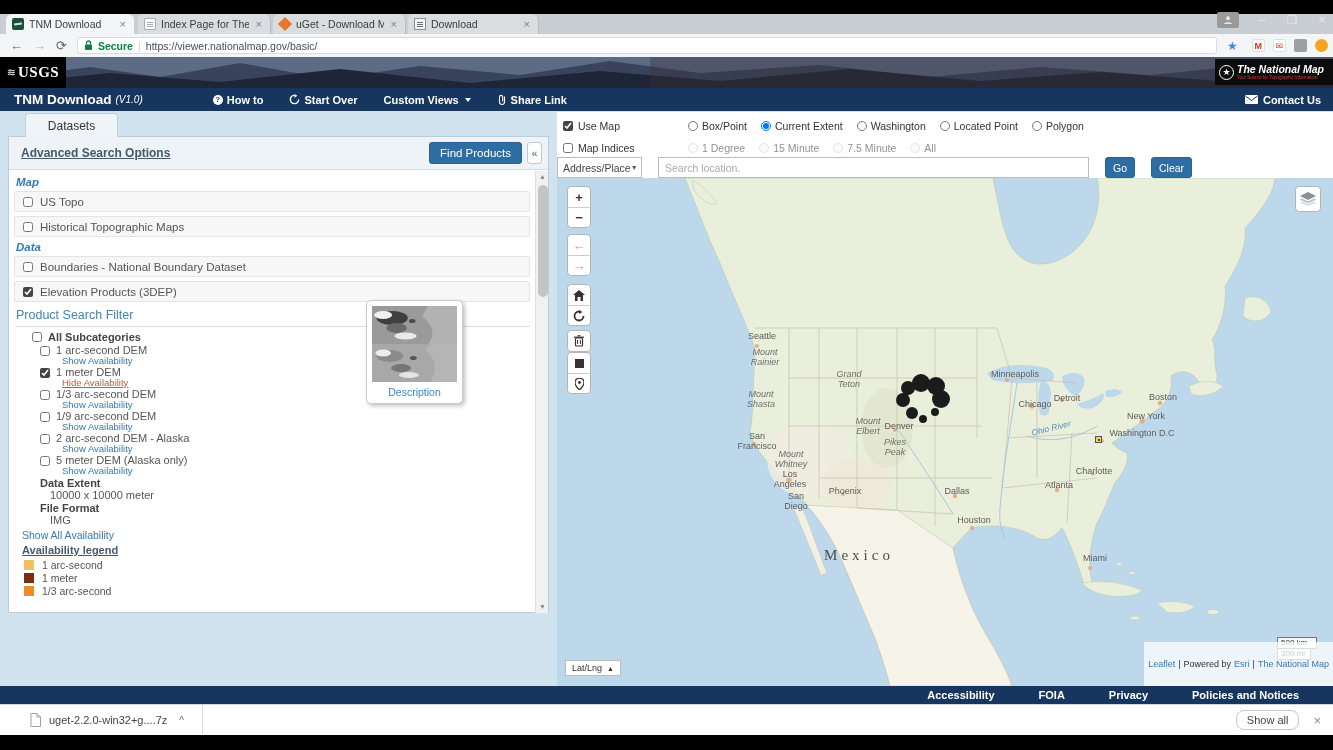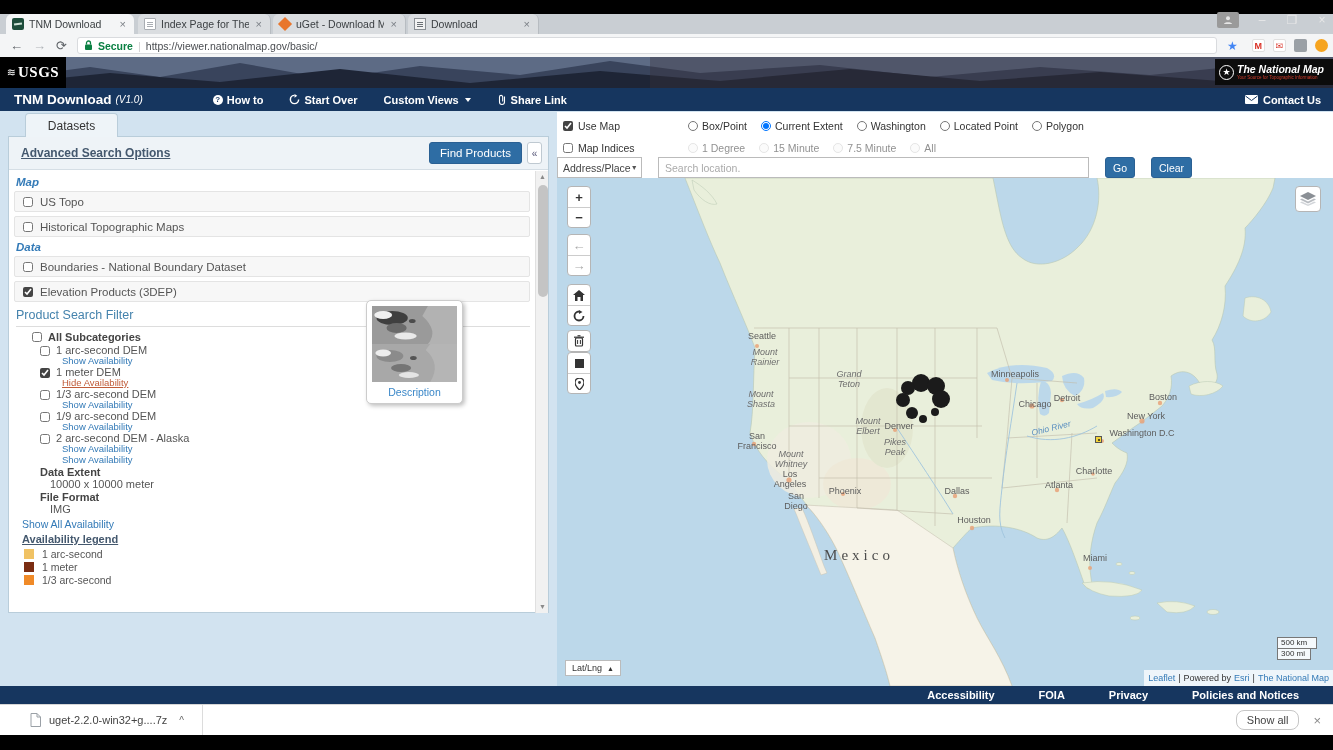--- a/index.html
+++ b/index.html
@@ -138,21 +138,21 @@
   .homebox { left:10px; top:106px; }
   .trashbox { left:10px; top:152px; }
   .drawbox { left:10px; top:174px; }
   .layersbox { right:12px; top:8px; width:26px; height:26px; display:flex; align-items:center; justify-content:center; }
   .latlng { position:absolute; left:8px; bottom:10px; background:#fff; border:1px solid #bbb; font-size:9px; color:#333; padding:2px 6px; z-index:10; display:flex; gap:5px; align-items:center; }
   .latlng .up { font-size:7px; }
   .scalebox { position:absolute; right:16px; bottom:26px; z-index:10; font-size:8px; color:#333; }
   .scale { background:rgba(255,255,255,.85); border:1px solid #777; padding:0 3px; line-height:10px; text-align:left; }
   .scale.mi { width:34px; border-top:none; }
   .scale.km { width:40px; }
-  .attribution { position:absolute; right:0; bottom:0; background:rgba(255,255,255,.75); font-size:9px; color:#333; padding:3px 4px; z-index:10; display:flex; gap:3px;margin-top:27px; }
+  .attribution { position:absolute; right:0; bottom:0; background:rgba(255,255,255,.75); font-size:9px; color:#333; padding:17px 4px; z-index:10; display:flex; gap:3px;margin-top:27px; }
   .attribution .lnk { color:#337ab7; }
 
   
   .footer { position:absolute; left:0; top:686px; width:100%; height:18px; background:#16365f; color:#fff; display:flex; align-items:center; justify-content:flex-end; gap:44px; font-size:11px; font-weight:bold; padding-right:34px; }
 
   
   .dlbar { position:absolute; left:0; top:704px; width:100%; height:31px; background:#ffffff; border-top:1px solid #d6d6d6; display:flex; align-items:center; }
   .dl-item { display:flex; align-items:center; gap:8px; margin-left:30px; }
   .dl-name { font-size:11px; color:#444; }
   .dl-caret { font-size:10px; color:#666; margin-left:4px; }
@@ -348,20 +348,24 @@
             <div class="fi-link">Show Availability</div>
           </div>
           <div class="filter-item">
             <div class="fi-top">
                 <input type="checkbox" class="chk" style="">
                 <span>2 arc-second DEM - Alaska</span>
               </div>
             <div class="fi-link">Show Availability</div>
           </div>
           <div class="filter-item">
+            <div class="fi-top">
+                <input type="checkbox" class="chk" style="">
+                <span>5 meter DEM (Alaska only)</span>
+              </div>
             <div class="fi-link">Show Availability</div>
           </div>
         </div>
 
         <div class="meta-label">Data Extent</div>
         <div class="meta-value">10000 x 10000 meter</div>
         <div class="meta-label">File Format</div>
         <div class="meta-value">IMG</div>
 
         <div class="showall-link">Show All Availability</div>

